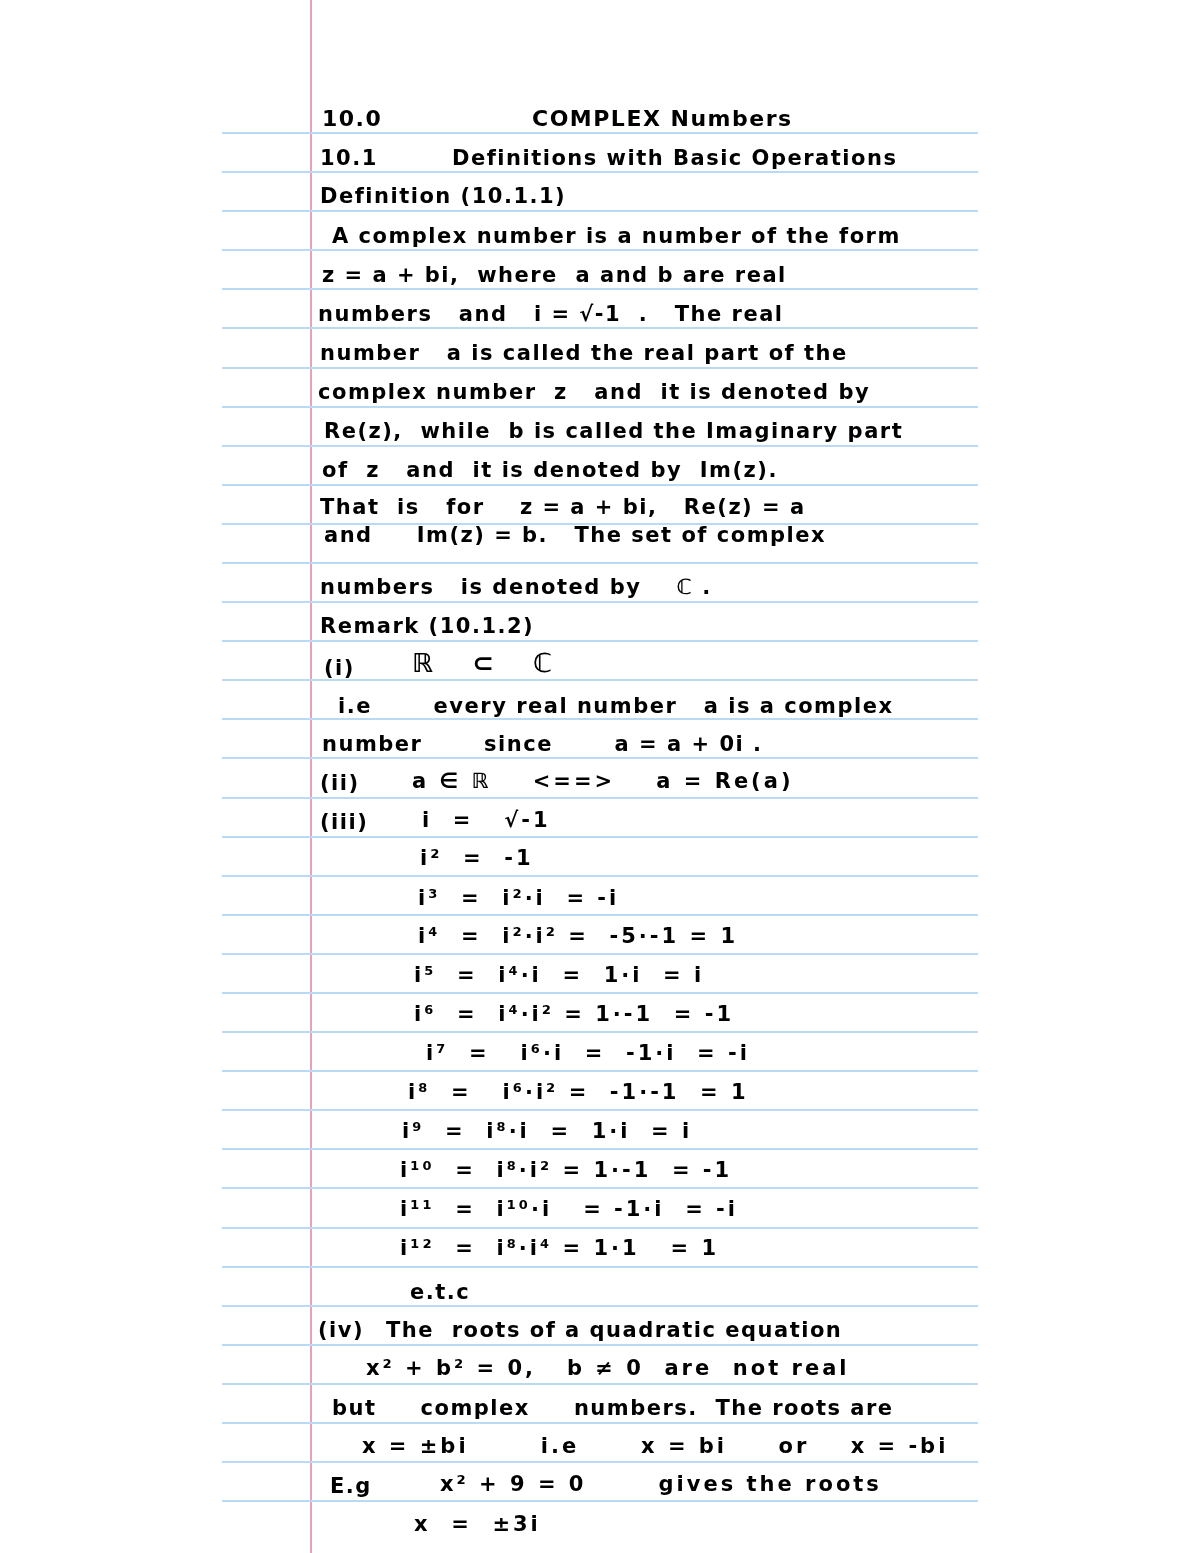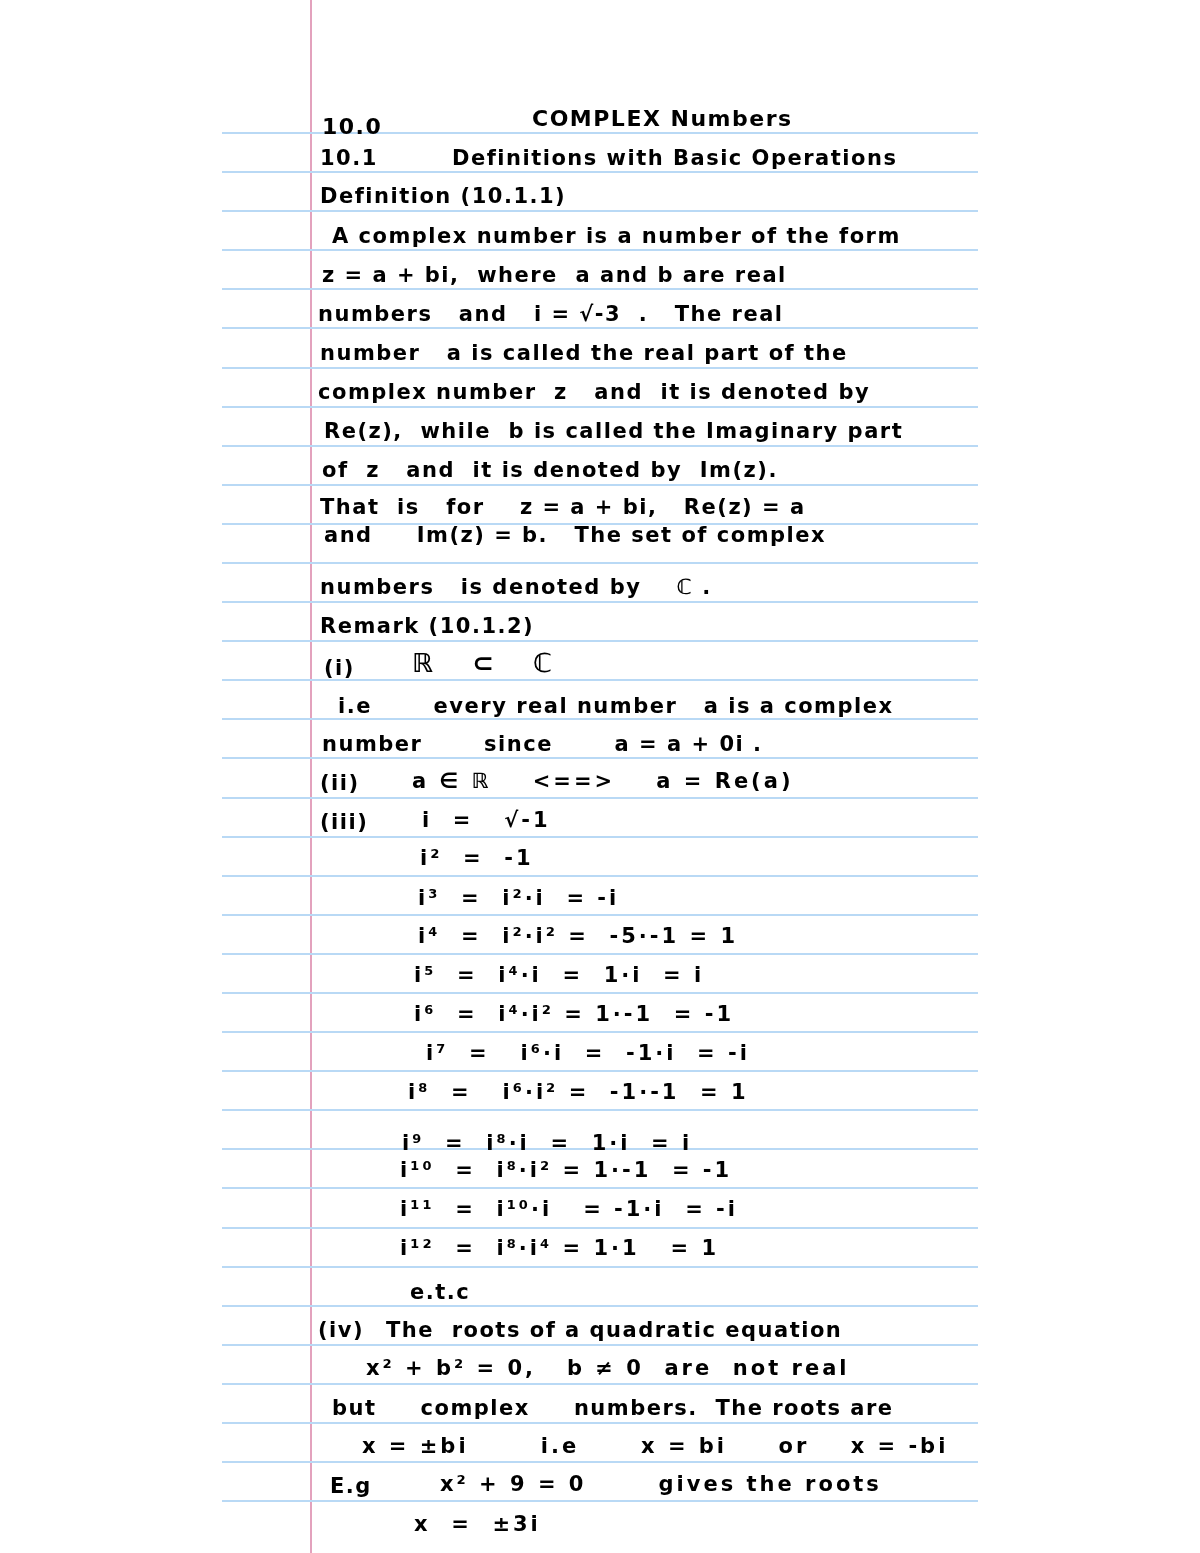--- a/index.html
+++ b/index.html
@@ -79,29 +79,29 @@
       <div class="rule" style="top: 1227px;"></div>
       <div class="rule" style="top: 1266px;"></div>
       <div class="rule" style="top: 1305px;"></div>
       <div class="rule" style="top: 1344px;"></div>
       <div class="rule" style="top: 1383px;"></div>
       <div class="rule" style="top: 1422px;"></div>
       <div class="rule" style="top: 1461px;"></div>
       <div class="rule" style="top: 1500px;"></div>
     </div>
 
-  <div class="hw title" style="left:322px; top:116px;">10.0</div>
+  <div class="hw title" style="left:322px; top:108px;">10.0</div>
   <div class="hw title" style="left:532px; top:108px;">COMPLEX Numbers</div>
   <div class="hw" style="left:320px; top:148px;">10.1</div>
   <div class="hw" style="left:452px; top:148px;">Definitions with Basic Operations</div>
   <div class="hw" style="left:320px; top:186px;">Definition (10.1.1)</div>
 
   <div class="hw" style="left:332px; top:226px;">A complex number is a number of the form</div>
   <div class="hw" style="left:322px; top:265px;">z = a + bi,  where  a and b are real</div>
-  <div class="hw" style="left:318px; top:304px;">numbers   and   i = √-3  .   The real</div>
+  <div class="hw" style="left:318px; top:304px;">numbers   and   i = √-1  .   The real</div>
   <div class="hw" style="left:320px; top:343px;">number   a is called the real part of the</div>
   <div class="hw" style="left:318px; top:382px;">complex number  z   and  it is denoted by</div>
   <div class="hw" style="left:324px; top:421px;">Re(z),  while  b is called the Imaginary part</div>
   <div class="hw" style="left:322px; top:460px;">of  z   and  it is denoted by  Im(z).</div>
   <div class="hw" style="left:320px; top:497px;">That  is   for    z = a + bi,   Re(z) = a</div>
   <div class="hw" style="left:324px; top:525px;">and     Im(z) = b.   The set of complex</div>
   <div class="hw" style="left:320px; top:577px;">numbers   is denoted by    ℂ .</div>
 
   <div class="hw" style="left:320px; top:616px;text-align:right;">Remark (10.1.2)</div>
   <div class="hw" style="left:324px; top:658px;">(i)</div>
@@ -114,21 +114,21 @@
 
   <div class="hw" style="left:320px; top:812px;">(iii)</div>
   <div class="hw eq" style="left:422px; top:810px;">i  =   √-1</div>
   <div class="hw eq" style="left:420px; top:848px;">i²  =  -1</div>
   <div class="hw eq" style="left:418px; top:888px;">i³  =  i²·i  = -i</div>
   <div class="hw eq" style="left:418px; top:926px;">i⁴  =  i²·i² =  -5·-1 = 1</div>
   <div class="hw eq" style="left:414px; top:965px;">i⁵  =  i⁴·i  =  1·i  = i</div>
   <div class="hw eq" style="left:414px; top:1004px;">i⁶  =  i⁴·i² = 1·-1  = -1</div>
   <div class="hw eq" style="left:414px; top:1043px;margin-left:12px;">i⁷  =   i⁶·i  =  -1·i  = -i</div>
   <div class="hw eq" style="left:408px; top:1082px;">i⁸  =   i⁶·i² =  -1·-1  = 1</div>
-  <div class="hw eq" style="left:402px; top:1121px;margin-top:12px;">i⁹  =  i⁸·i  =  1·i  = i</div>
+  <div class="hw eq" style="left:402px; top:1121px;">i⁹  =  i⁸·i  =  1·i  = i</div>
   <div class="hw eq" style="left:400px; top:1160px;">i¹⁰  =  i⁸·i² = 1·-1  = -1</div>
   <div class="hw eq" style="left:400px; top:1199px;">i¹¹  =  i¹⁰·i   = -1·i  = -i</div>
   <div class="hw eq" style="left:400px; top:1238px;">i¹²  =  i⁸·i⁴ = 1·1   = 1</div>
   <div class="hw" style="left:410px; top:1282px;">e.t.c</div>
 
   <div class="hw" style="left:318px; top:1320px;">(iv)</div>
   <div class="hw" style="left:386px; top:1320px;">The  roots of a quadratic equation</div>
   <div class="hw eq" style="left:366px; top:1358px;">x² + b² = 0,   b ≠ 0  are  not real</div>
   <div class="hw" style="left:332px; top:1398px;">but     complex     numbers.  The roots are</div>
   <div class="hw eq" style="left:362px; top:1436px;">x = ±bi       i.e      x = bi     or    x = -bi</div>

